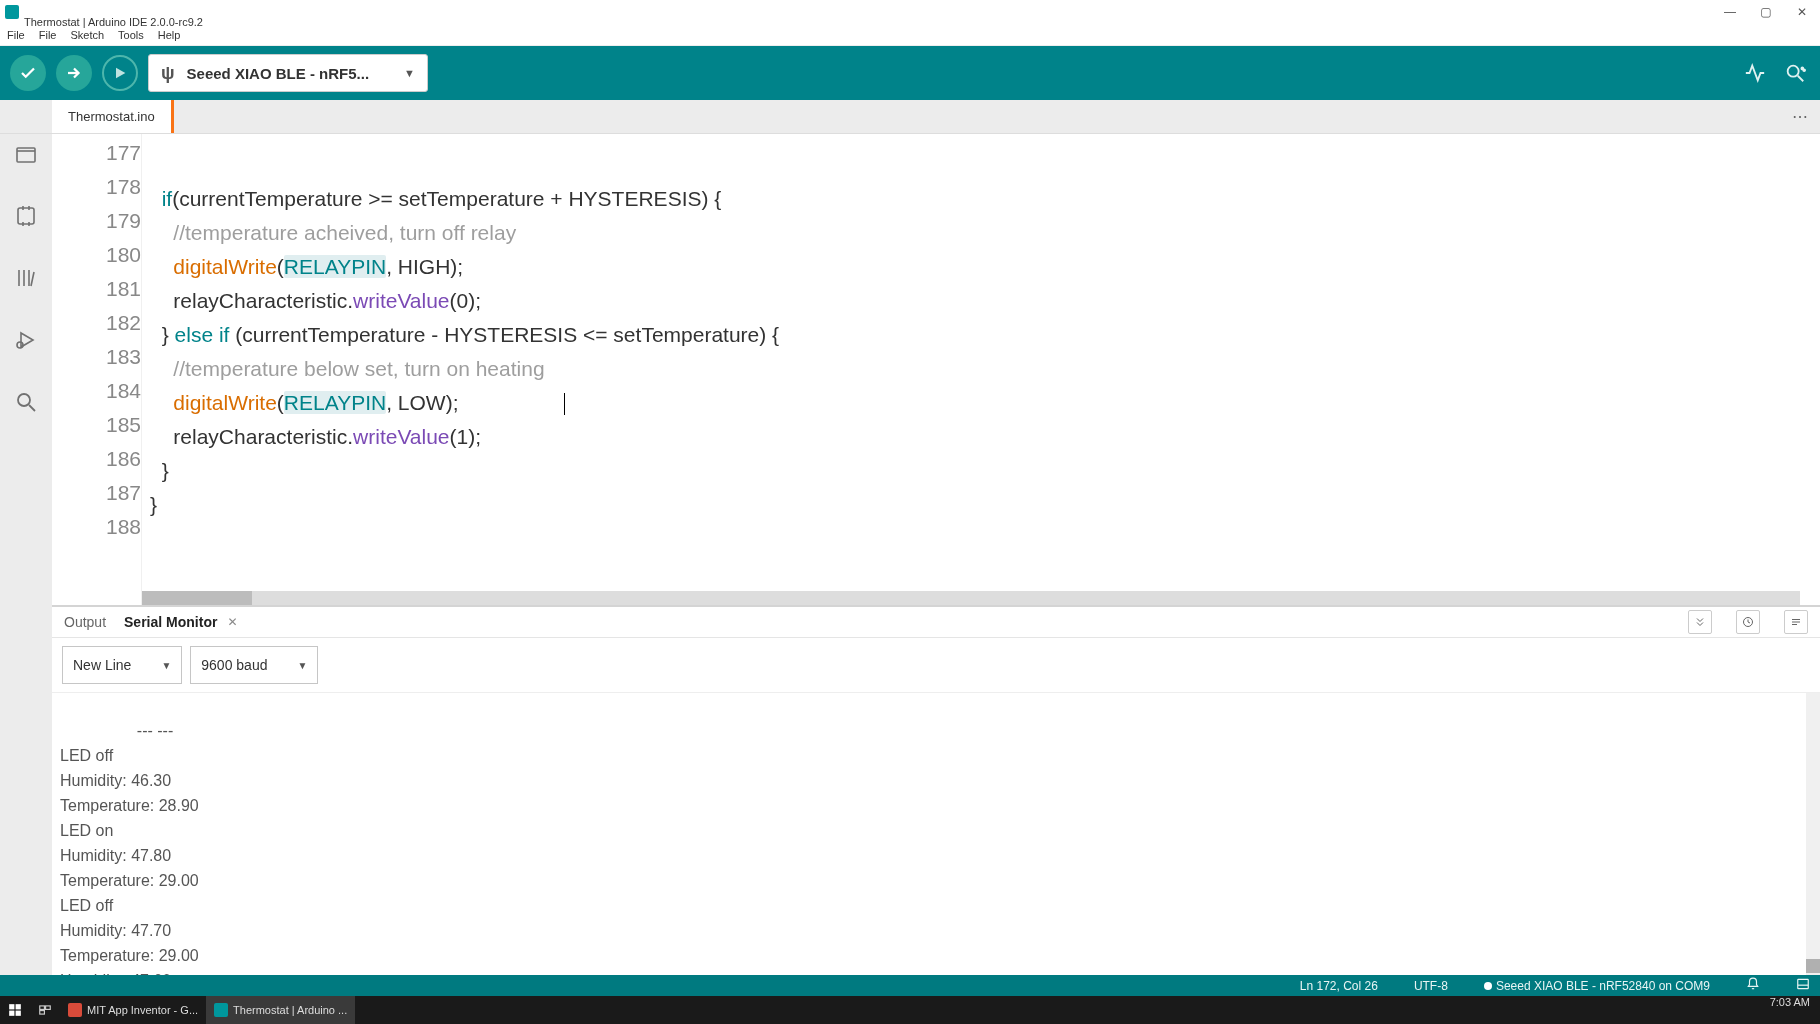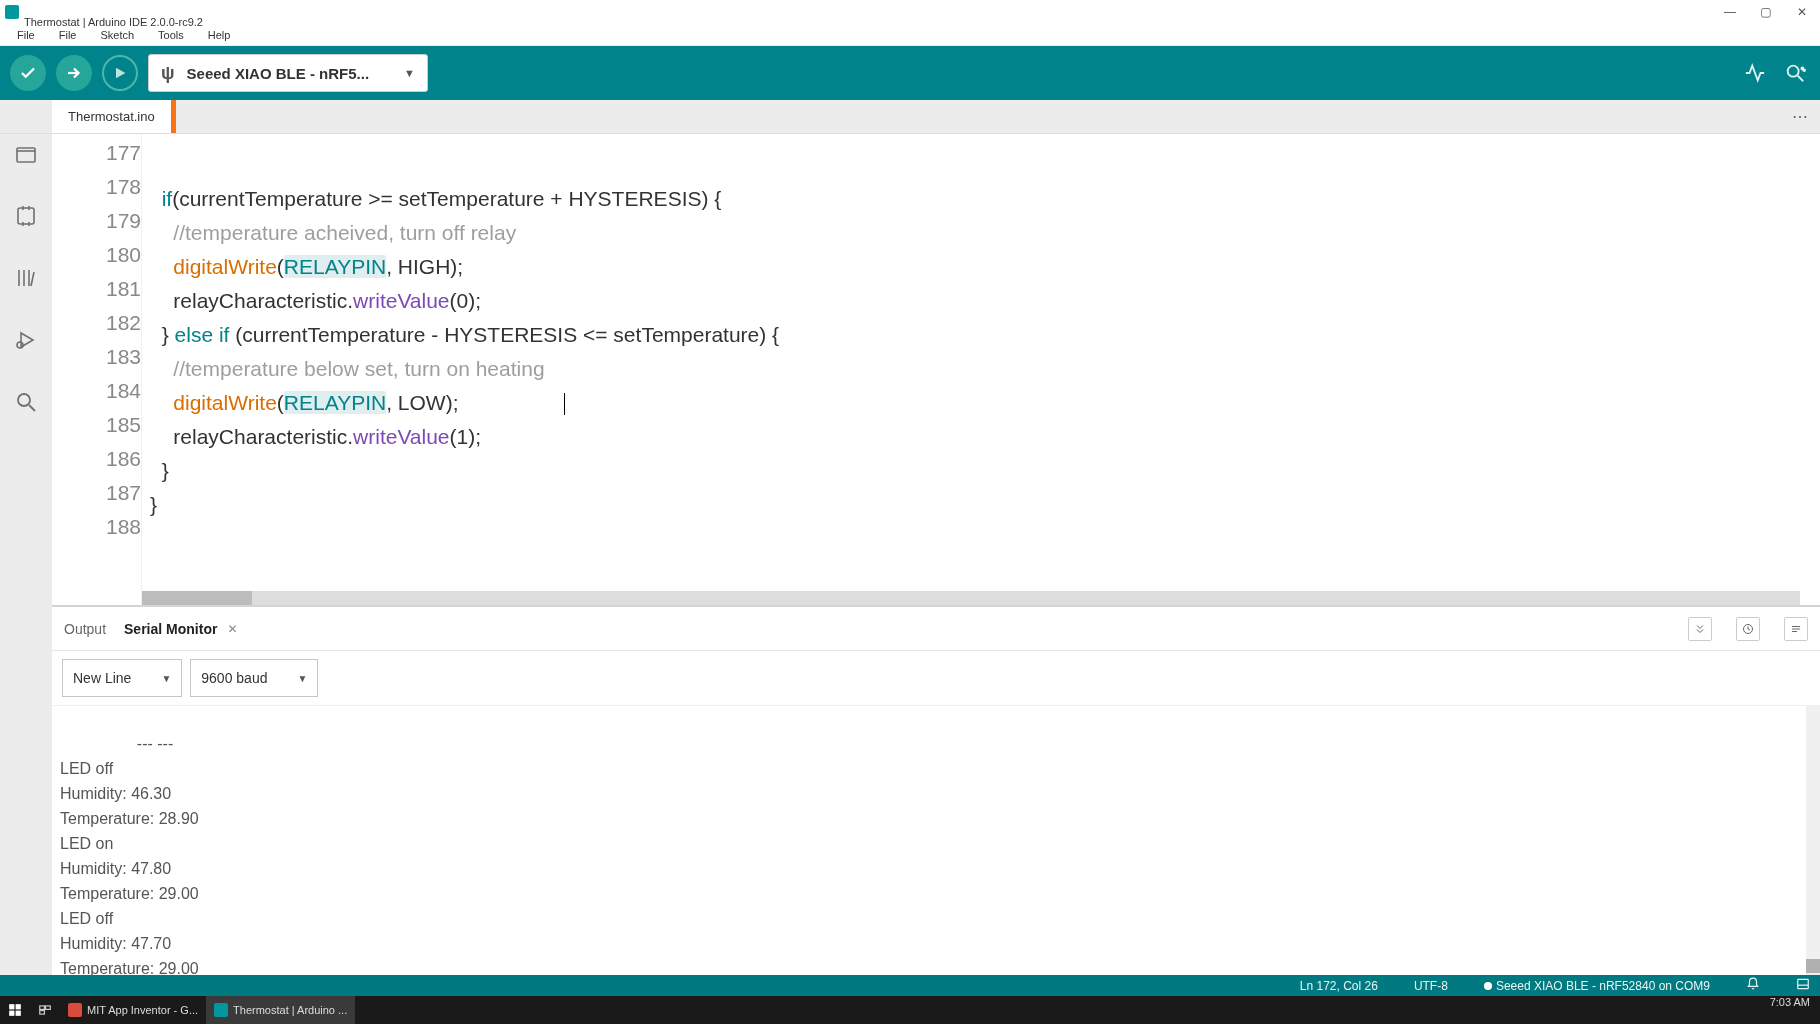--- a/index.html
+++ b/index.html
@@ -7,36 +7,36 @@
 
 
 .titlebar { height: 24px; background: #fff; display: flex; align-items: center; font-size: 11px; color: #333; }
 .titlebar .app-icon { width: 14px; height: 14px; background: #00979d; margin: 0 5px; border-radius: 2px; }
 .titlebar .title { flex: 0 0 auto; margin-top: 20px; }
 .titlebar .spacer { flex: 1; }
 .titlebar .winbtn { width: 36px; height: 24px; display: flex; align-items: center; justify-content: center; font-size: 12px; color: #555; }
 
 
 .menubar { height: 22px; background: #fff; display: flex; align-items: center; font-size: 11px; color: #333; border-bottom: 1px solid #eee; }
-.menubar .menu-item { padding: 0 7px; line-height: 22px; margin-left: 10px; }
+.menubar .menu-item { padding: 0 7px; line-height: 22px; }
 
 
 .toolbar { height: 54px; background: #00838a; display: flex; align-items: center; padding: 0 10px; gap: 10px; }
 .tool-btn { width: 36px; height: 36px; border-radius: 50%; background: #26a69a; display: flex; align-items: center; justify-content: center; color: #fff; border: none; cursor: pointer; }
 .tool-btn.secondary { background: transparent; border: 2px solid #4db6ac; color: #bfe3e0; }
 .board-select { height: 38px; background: #fff; border: 1px solid #ccc; border-radius: 3px; display: flex; align-items: center; padding: 0 12px; gap: 12px; min-width: 280px; color: #333; font-size: 15px; font-weight: 600; }
 .board-select .usb { font-size: 18px; color: #555; }
 .board-select .chev { margin-left: auto; font-size: 11px; color: #555; }
 .toolbar .spacer { flex: 1; }
 .toolbar .right-icon { width: 30px; height: 30px; display: flex; align-items: center; justify-content: center; color: #e0f2f1; font-size: 20px; }
 
 
 .tabstrip { height: 34px; background: #ececec; display: flex; align-items: stretch; border-bottom: 1px solid #ddd; }
 .tabstrip .left-gap { width: 52px; }
-.tabstrip .file-tab { background: #fff; padding: 0 16px; display: flex; align-items: center; font-size: 13px; color: #333; border-right: 5px solid #f97316; }
+.tabstrip .file-tab { background: #fff; padding: 0 16px; display: flex; align-items: center; font-size: 13px; color: #333; border-right: 3px solid #f97316; }
 .tabstrip .strip-spacer { flex: 1; }
 .tabstrip .tab-overflow { width: 40px; display: flex; align-items: center; justify-content: center; color: #666; font-size: 16px; }
 
 
 .main { display: flex; height: calc(100% - 24px - 22px - 54px - 34px - 21px - 28px); }
 
 
 .sidebar { width: 52px; background: #ececec; display: flex; flex-direction: column; align-items: center; padding-top: 4px; gap: 30px; color: #717171; }
 .sidebar .sb-btn { width: 32px; height: 32px; display: flex; align-items: center; justify-content: center; font-size: 22px; }
 
@@ -53,21 +53,21 @@
 .tok-const { color: #00838a; }
 .tok-comment { color: #9e9e9e; }
 .tok-method { color: #7b4ab5; }
 .tok-hl { background: #e0eef0; border-radius: 2px; }
 .text-cursor { display:inline-block; width:1px; height:22px; background:#000; vertical-align:middle; }
 .hscroll { position: absolute; bottom: 0; left: 90px; right: 20px; height: 14px; background: #ddd; }
 .hscroll .thumb { position:absolute; left:0; top:0; height:14px; width:110px; background:#bcbcbc; }
 
 
 .bottom-panel { height: 370px; display: flex; flex-direction: column; border-top: 2px solid #d4d4d4; }
-.panel-tabs { height: 44px; display: flex; align-items: center; padding: 0 12px; gap: 18px; font-size: 14px; color: #444; border-bottom: 1px solid #e5e5e5; background: #fff; }
+.panel-tabs { height: 31px; display: flex; align-items: center; padding: 0 12px; gap: 18px; font-size: 14px; color: #444; border-bottom: 1px solid #e5e5e5; background: #fff; }
 .panel-tabs .ptab { color: #666; }
 .panel-tabs .ptab.active { color: #222; font-weight: 600; }
 .panel-tabs .close-x { font-size: 12px; color: #888; margin-left: -8px; }
 .panel-tabs .pspacer { flex: 1; }
 .panel-tabs .picon { width: 24px; height: 24px; display:flex; align-items:center; justify-content:center; color:#666; border:1px solid #ccc; border-radius:2px; margin-left:6px; font-size:13px; }
 .panel-input-row { display:flex; align-items:center; padding: 8px 10px; gap: 8px; border-bottom: 1px solid #eee; background:#fff; }
 .panel-input-row input[type=text] { flex:1; border: none; font-size: 14px; color:#888; padding: 6px 2px; outline:none; }
 .panel-input-row .sel { border:1px solid #c6c6c6; background:#fff; padding: 10px 10px; font-size:14px; color:#333; display:flex; align-items:center; gap:30px; }
 .panel-input-row .sel .dd { font-size:10px; color:#555; }
 .serial-out { flex:1; overflow:hidden; padding: 2px 8px; font-family: Consolas, 'Courier New', monospace; font-size: 16px; line-height: 24px; color: #555; white-space: pre; position: relative; }

